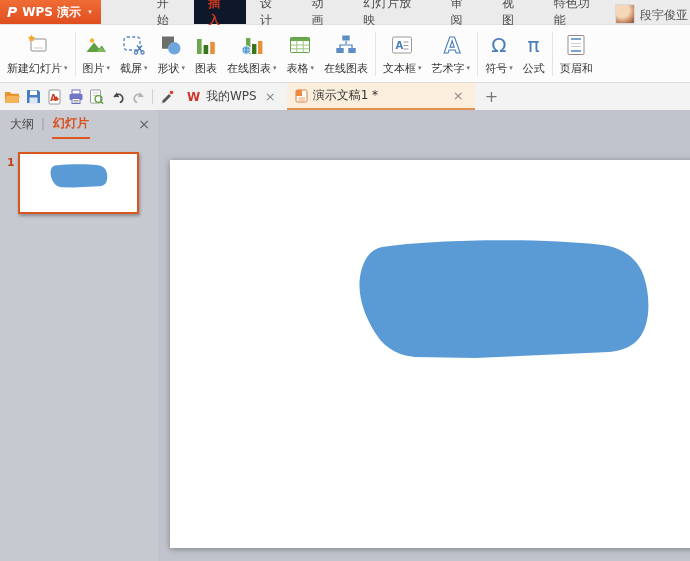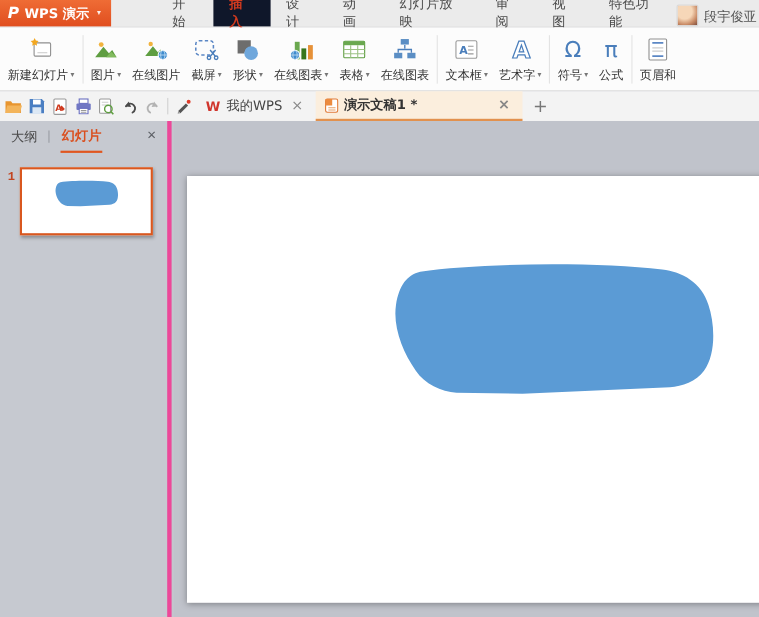--- a/index.html
+++ b/index.html
@@ -32,26 +32,26 @@
   .caret { font-size:7px; color:#777; }
   .rsep { width:1px; height:44px; background:#e3e3e3; margin:0 2px; flex:0 0 auto; }
   
   .docbar { position:absolute; top:83px; left:0; width:690px; height:27px; background:#f3f3f3;
     display:flex; align-items:stretch; }
   .qa { display:flex; align-items:center; padding:0 2px; }
   .qicon { width:21px; height:22px; display:flex; align-items:center; justify-content:center; border-radius:2px; }
   .qsep { width:1px; height:15px; background:#d2d2d2; margin:0 3px; }
   .doctab { display:flex; align-items:center; gap:5px; padding:0 8px; font-size:12px; color:#444; }
   .doctab .tclose { color:#888; font-size:13px; padding:0 3px; }
-  .doctab.active { background:#fbeedd; border-bottom:2px solid #e2914e; width:188px; color:#333;font-weight:bold; }
+  .doctab.active { background:#fbeedd; border-bottom:2px solid #e2914e; width:188px; color:#333; }
   .doctab.active .tlabel { flex:1; }
   .newtab { display:flex; align-items:center; padding:0 10px; color:#777; font-size:16px; }
   
-  .sidepanel { position:absolute; top:110px; left:0; width:156px; height:451px;
-    background:#c6c9d0; border-right:4px solid #ec4899;font-family:Liberation Mono, monospace; }
+  .sidepanel { position:absolute; top:110px; left:0; width:168px; height:451px;
+    background:#c6c9d0; border-right:8px solid #ec4899; }
   .panel-header { height:28px; display:flex; align-items:center; gap:7px; font-size:12px; padding:0 10px; }
   .ph-outline { color:#4a4a4a; }
   .ph-div { color:#9a9da4; }
   .ph-slides { color:#da4f1e; font-weight:bold; border-bottom:2px solid #e0561f; padding:5px 1px; }
   .ph-close { margin-left:auto; color:#5e6167; font-size:14px; }
   .thumb-num { position:absolute; left:7px; top:46px; font-size:11px; font-weight:bold; color:#c2441f; }
   .thumb { position:absolute; left:18px; top:42px; width:121px; height:62px; background:#fff;
     border:2px solid #d9571f; box-shadow:1px 2px 3px rgba(0,0,0,.3);
     display:flex; align-items:flex-start; justify-content:center; }
   .thumb svg { margin-top:9px; }
@@ -112,32 +112,20 @@
             <path d="M2.5 19 L10 9.5 L15 15.5 L18 12.5 L22 19 Z" fill="#5f9e41"></path>
             <path d="M12.5 19 L17 14 L22 19 Z" fill="#82bb5e"></path>
           </svg>
       </span>
       <span class="rlabel">
           <span>图片</span>
           <span class="caret">▾</span>
         </span>
     </div>
 
-    <div class="ritem">
-      <span class="ricon">
-        <svg width="24" height="24" viewBox="0 0 24 24">
-            <circle cx="7" cy="7" r="2" fill="#f2b33d"></circle>
-            <path d="M2 18 L9 9 L13.5 14.5 L16 12 L19.5 18 Z" fill="#5f9e41"></path>
-            <circle cx="18" cy="17" r="4.2" fill="#3f8cce" stroke="#fff"></circle>
-            <ellipse cx="18" cy="17" rx="1.9" ry="4" fill="none" stroke="#bcd9f0" stroke-width=".8"></ellipse>
-            <line x1="14" y1="17" x2="22" y2="17" stroke="#bcd9f0" stroke-width=".8"></line>
-          </svg>
-      </span>
-      <span class="rlabel">在线图片</span>
-    </div>
 
 
     <div class="ritem">
       <span class="ricon">
         <svg width="26" height="24" viewBox="0 0 26 24">
             <rect x="3" y="4" width="16" height="13" rx="3" fill="none" stroke="#5b87c5" stroke-width="1.4" stroke-dasharray="3 2.2"></rect>
             <circle cx="15" cy="19.5" r="1.6" fill="none" stroke="#4a7ebb" stroke-width="1.2"></circle>
             <circle cx="21.5" cy="19.5" r="1.6" fill="none" stroke="#4a7ebb" stroke-width="1.2"></circle>
             <path d="M16 18.5 L21 12.5 M21 18.5 L16 12.5" stroke="#4a7ebb" stroke-width="1.3"></path>
           </svg>
@@ -154,20 +142,30 @@
             <path d="M3 3.5 h12 v6.2 a6.6 6.6 0 0 0 -5.8 6 L3 15.7 Z" fill="#6d6d6d"></path>
             <circle cx="15.3" cy="15.3" r="6.2" fill="#6fa7dc"></circle>
           </svg>
       </span>
       <span class="rlabel">
           <span>形状</span>
           <span class="caret">▾</span>
         </span>
     </div>
 
+    <div class="ritem">
+      <span class="ricon">
+        <svg width="22" height="22" viewBox="0 0 22 22">
+            <rect x="2" y="5" width="4.6" height="15" fill="#6aa84f"></rect>
+            <rect x="8.6" y="11" width="4.6" height="9" fill="#38761d"></rect>
+            <rect x="15.2" y="8" width="4.6" height="12" fill="#e69138"></rect>
+          </svg>
+      </span>
+      <span class="rlabel">图表</span>
+    </div>
 
     <div class="ritem">
       <span class="ricon">
         <svg width="24" height="22" viewBox="0 0 24 22">
             <rect x="6" y="4" width="4.4" height="16" fill="#6aa84f"></rect>
             <rect x="12" y="10" width="4.4" height="10" fill="#38761d"></rect>
             <rect x="18" y="7" width="4.4" height="13" fill="#e69138"></rect>
             <circle cx="6.2" cy="16" r="4.2" fill="#3f8cce" stroke="#fff"></circle>
             <ellipse cx="6.2" cy="16" rx="1.9" ry="4" fill="none" stroke="#bcd9f0" stroke-width=".8"></ellipse>
             <line x1="2.2" y1="16" x2="10.2" y2="16" stroke="#bcd9f0" stroke-width=".8"></line>

